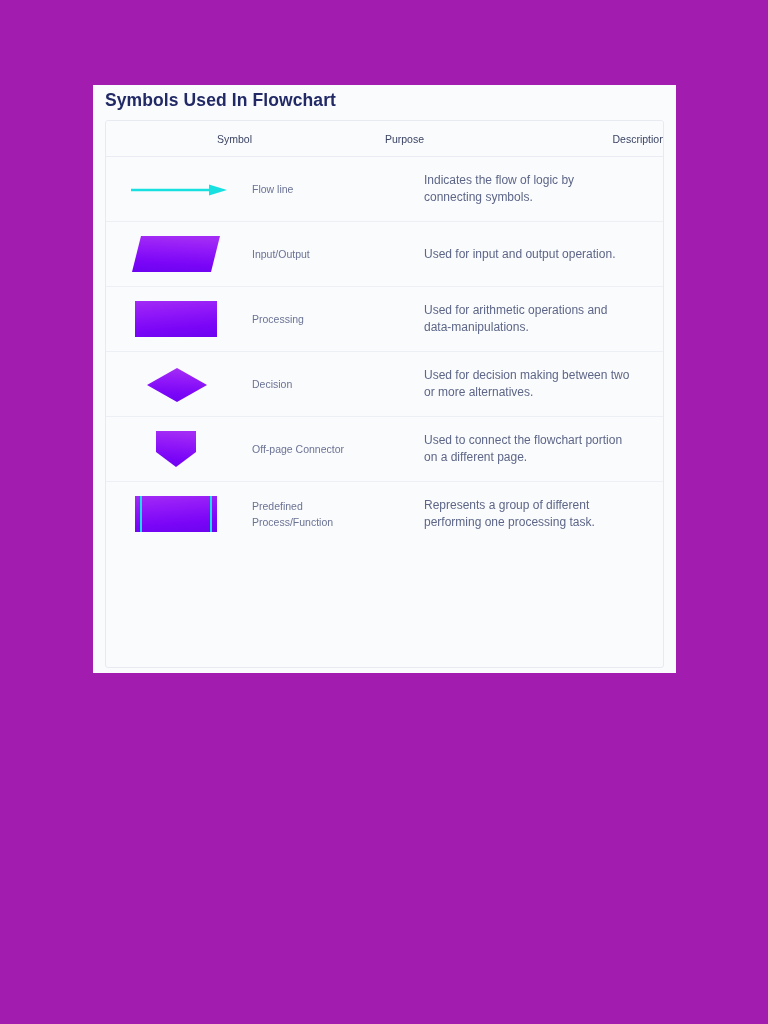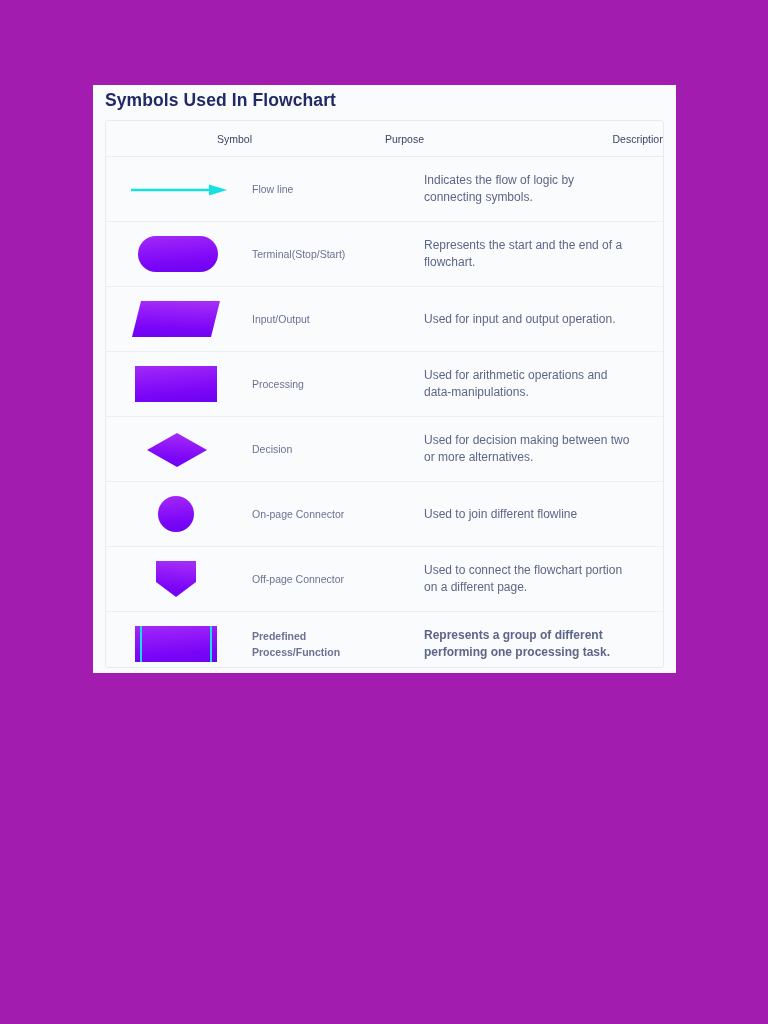--- a/index.html
+++ b/index.html
@@ -78,21 +78,20 @@
 
   table.sym-table td {
     height: 64px;
     vertical-align: middle;
     border-bottom: 1px solid #eceff4;
     background: #fafbfd;
     padding: 0;
   }
   table.sym-table tr:last-child td {
     border-bottom: none;
-    font-weight: bold;
   }
 
   col.c-symbol { width: 146px; }
   col.c-purpose { width: 172px; }
   col.c-desc { width: 241px; }
 
   .cell-purpose {
     padding-left: 18px;
     font-size: 10.5px;
     line-height: 16px;
@@ -239,32 +238,20 @@
                 </div>
               </div>
             </td>
             <td class="cell-purpose">Flow line</td>
             <td class="cell-desc">
               <span class="desc-line">Indicates the flow of logic by</span>
               <span class="desc-line">connecting symbols.</span>
             </td>
           </tr>
 
-          <tr>
-            <td class="cell-symbol">
-              <div class="sym-holder">
-                <div class="shape terminal"></div>
-              </div>
-            </td>
-            <td class="cell-purpose">Terminal(Stop/Start)</td>
-            <td class="cell-desc">
-              <span class="desc-line">Represents the start and the end of a</span>
-              <span class="desc-line">flowchart.</span>
-            </td>
-          </tr>
 
           <tr>
             <td class="cell-symbol">
               <div class="sym-holder">
                 <div class="shape parallelogram">
                   <svg width="88" height="36" viewBox="0 0 88 36">
                     <defs>
                       <linearGradient id="gradPara" x1="0.12" y1="0" x2="0" y2="1">
                         <stop offset="0%" stop-color="#a22bf5"></stop>
                         <stop offset="32%" stop-color="#9118f8"></stop>
@@ -314,31 +301,20 @@
                 </div>
               </div>
             </td>
             <td class="cell-purpose">Decision</td>
             <td class="cell-desc">
               <span class="desc-line">Used for decision making between two</span>
               <span class="desc-line">or more alternatives.</span>
             </td>
           </tr>
 
-          <tr>
-            <td class="cell-symbol">
-              <div class="sym-holder">
-                <div class="shape circle"></div>
-              </div>
-            </td>
-            <td class="cell-purpose">On-page Connector</td>
-            <td class="cell-desc">
-              <span class="desc-line">Used to join different flowline</span>
-            </td>
-          </tr>
 
           <tr>
             <td class="cell-symbol">
               <div class="sym-holder">
                 <div class="shape pentagon">
                   <svg width="40" height="36" viewBox="0 0 40 36">
                     <defs>
                       <linearGradient id="gradPent" x1="0.1" y1="0" x2="0" y2="1">
                         <stop offset="0%" stop-color="#a22bf5"></stop>
                         <stop offset="32%" stop-color="#9118f8"></stop>

